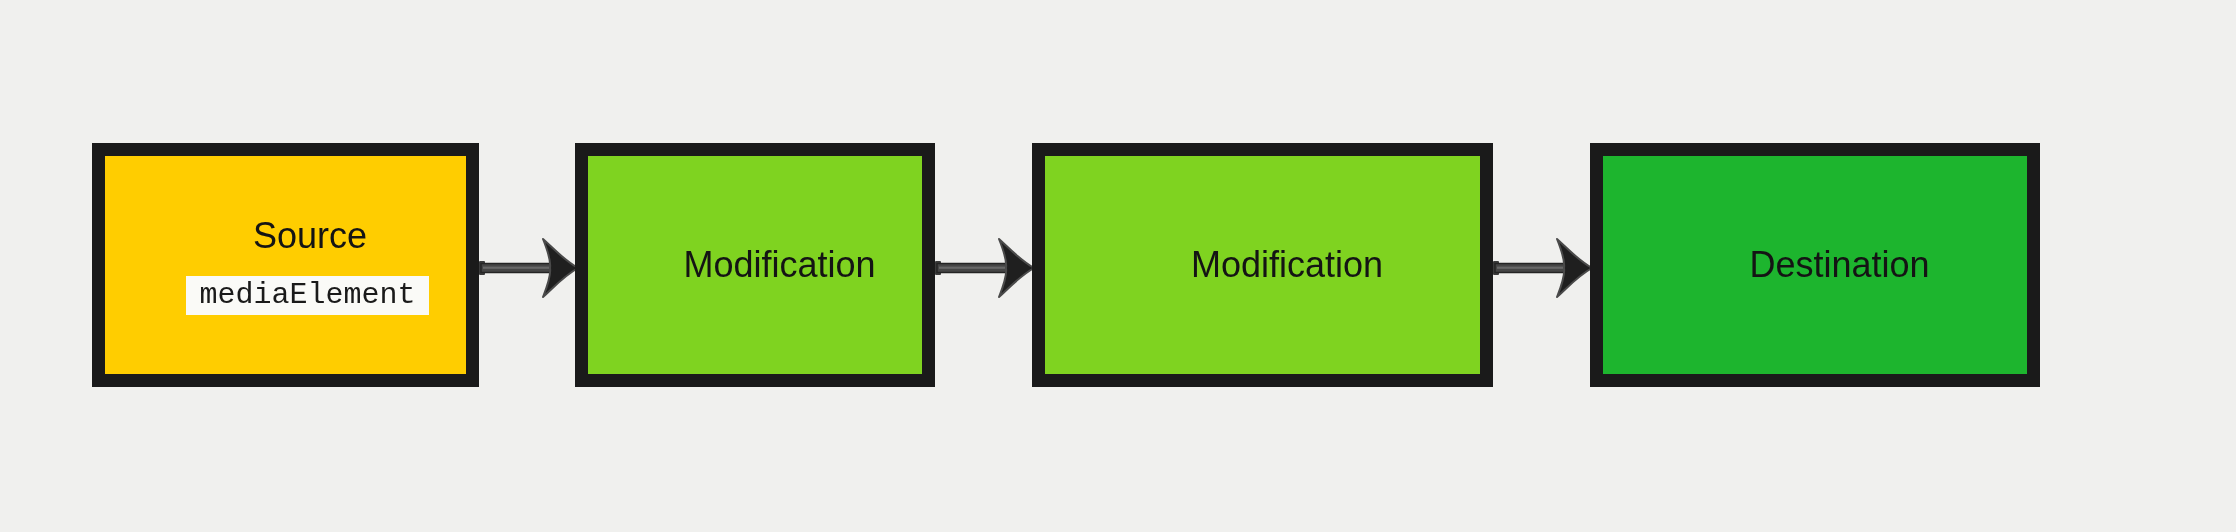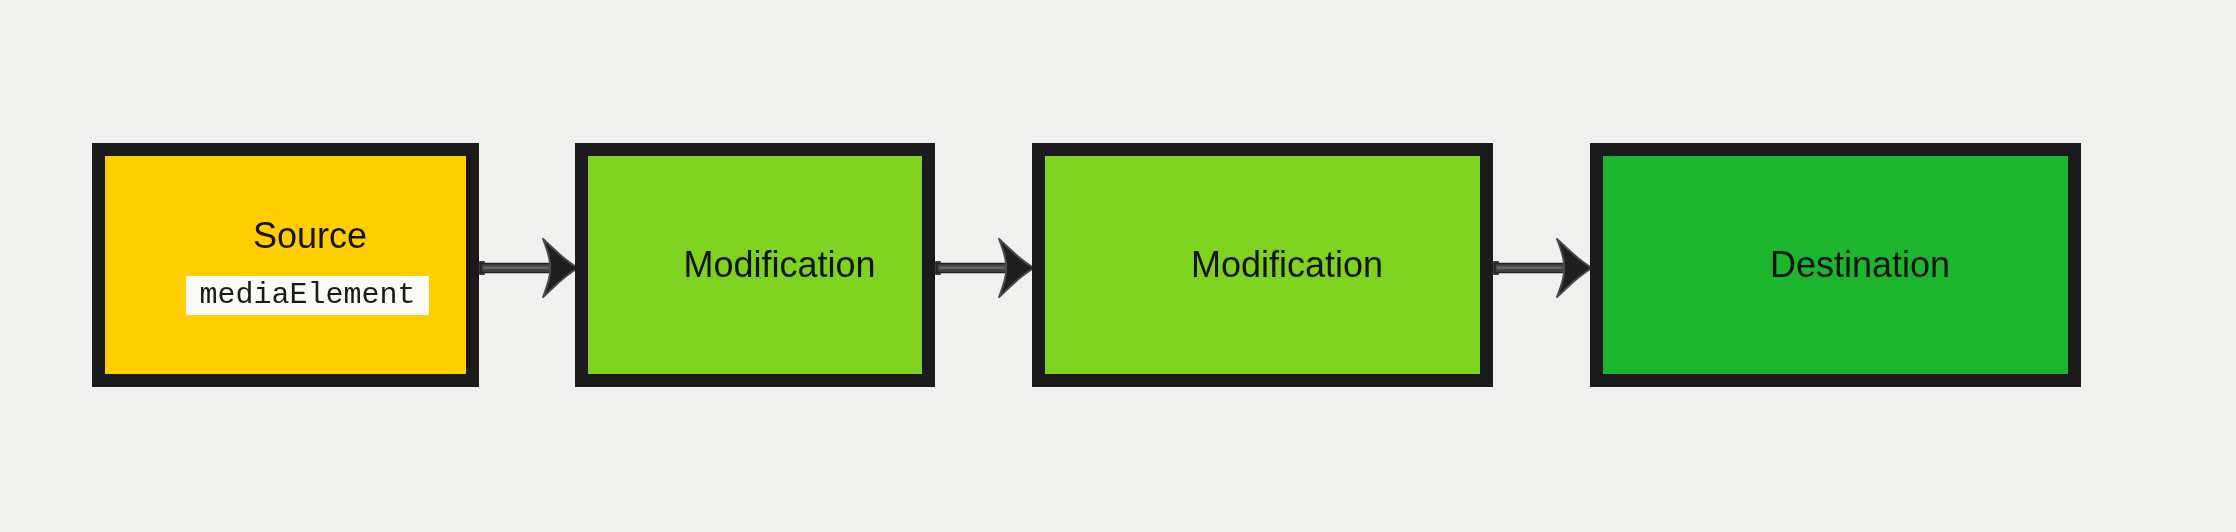--- a/index.html
+++ b/index.html
@@ -27,21 +27,21 @@
     flex-direction: column;
     justify-content: center;
     align-items: center;
     row-gap: 20px;
     padding-left: 60px;
     padding-right: 16px;
   }
   .node-1 { left: 92px;   width: 387px; }
   .node-2 { left: 575px;  width: 360px; }
   .node-3 { left: 1032px; width: 461px; }
-  .node-4 { left: 1590px; width: 491px; }
+  .node-4 { left: 1590px; width: 450px; }
   .role {
     font-family: "Liberation Sans", sans-serif;
     font-size: 36px;
     line-height: 1.15;
     color: #141414;
     margin-left: 5px;
     white-space: nowrap;
   }
   .chip {
     display: inline-block;

